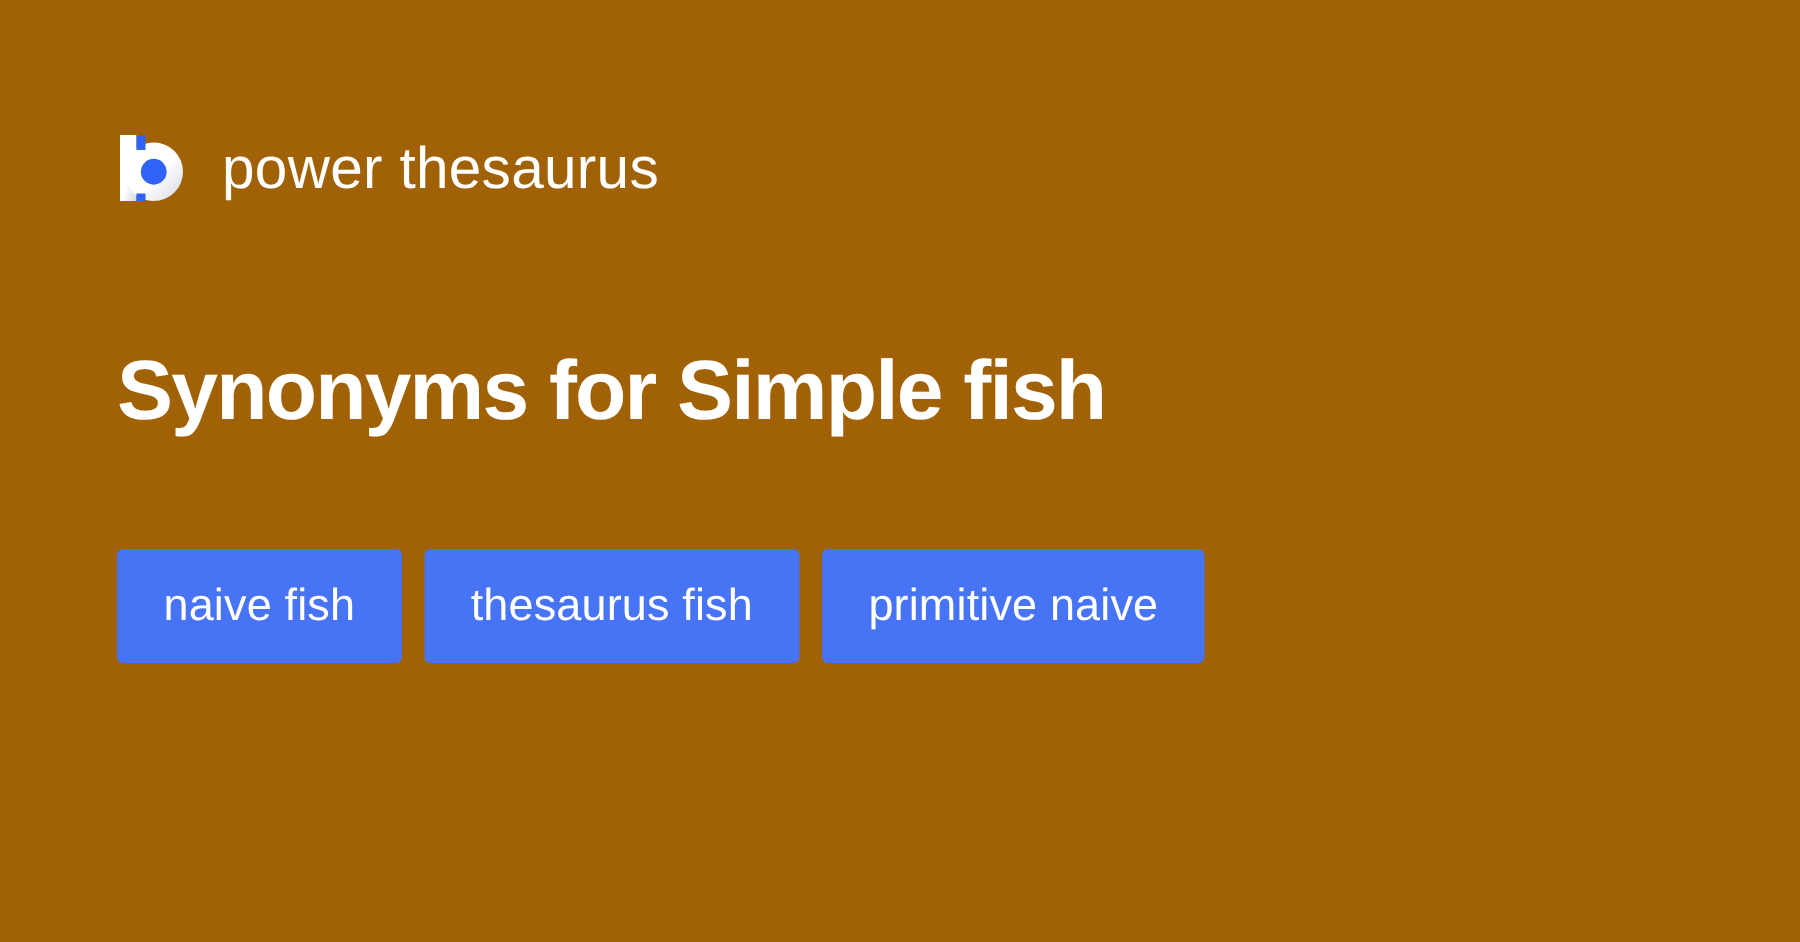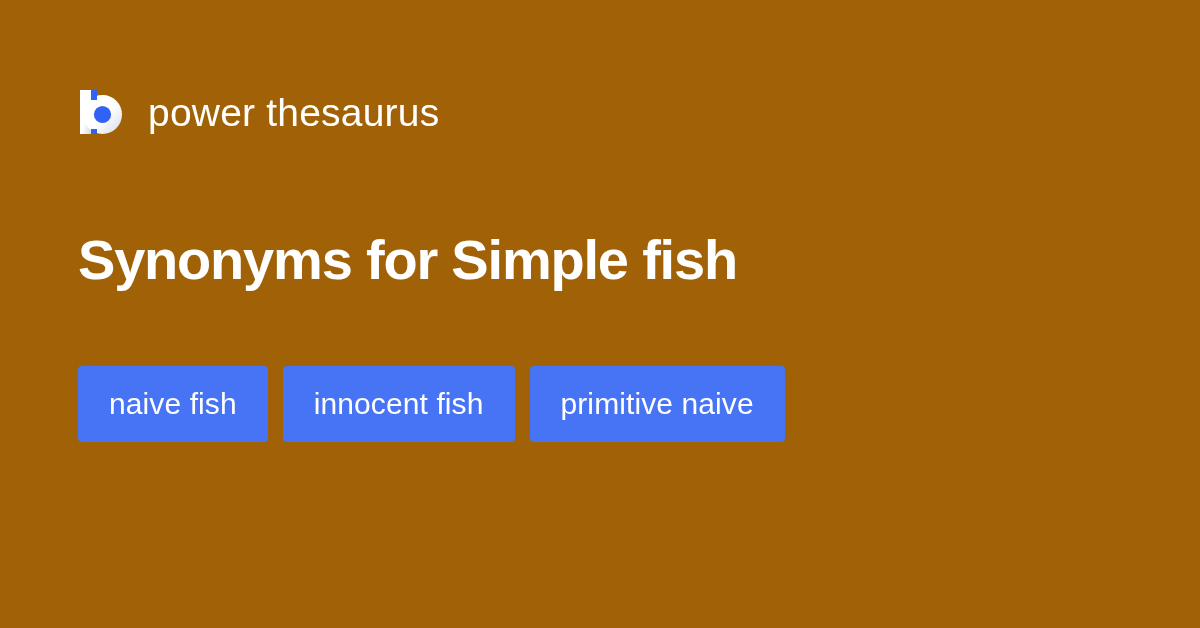--- a/index.html
+++ b/index.html
@@ -115,17 +115,17 @@
         <rect x="13" y="40" width="6" height="5" fill="#3063f5"></rect>
       </svg>
     </span>
     <span class="brand-name">power thesaurus</span>
   </div>
 
   <h1 class="headline">Synonyms for Simple fish</h1>
 
   <div class="chips">
     <span class="chip">naive fish</span>
-    <span class="chip">innocent fish</span>
+    <span class="chip">thesaurus fish</span>
     <span class="chip">primitive naive</span>
   </div>
 
 </div>
 
 </body></html>

